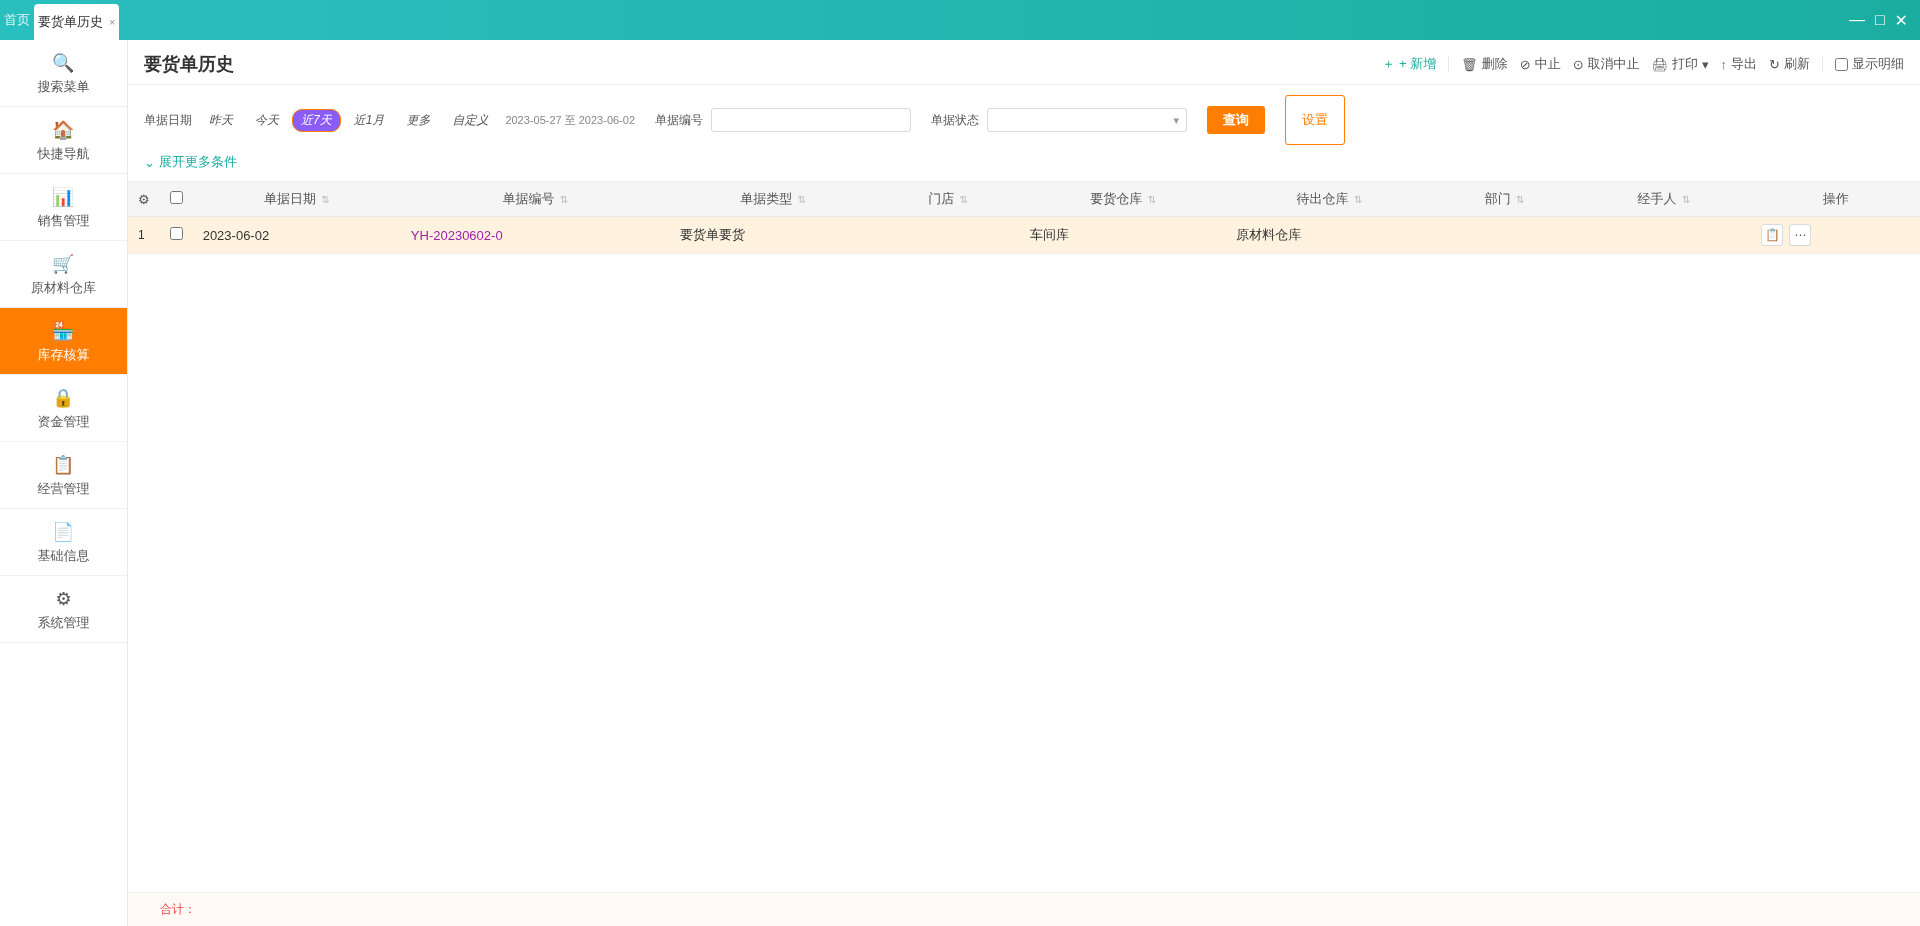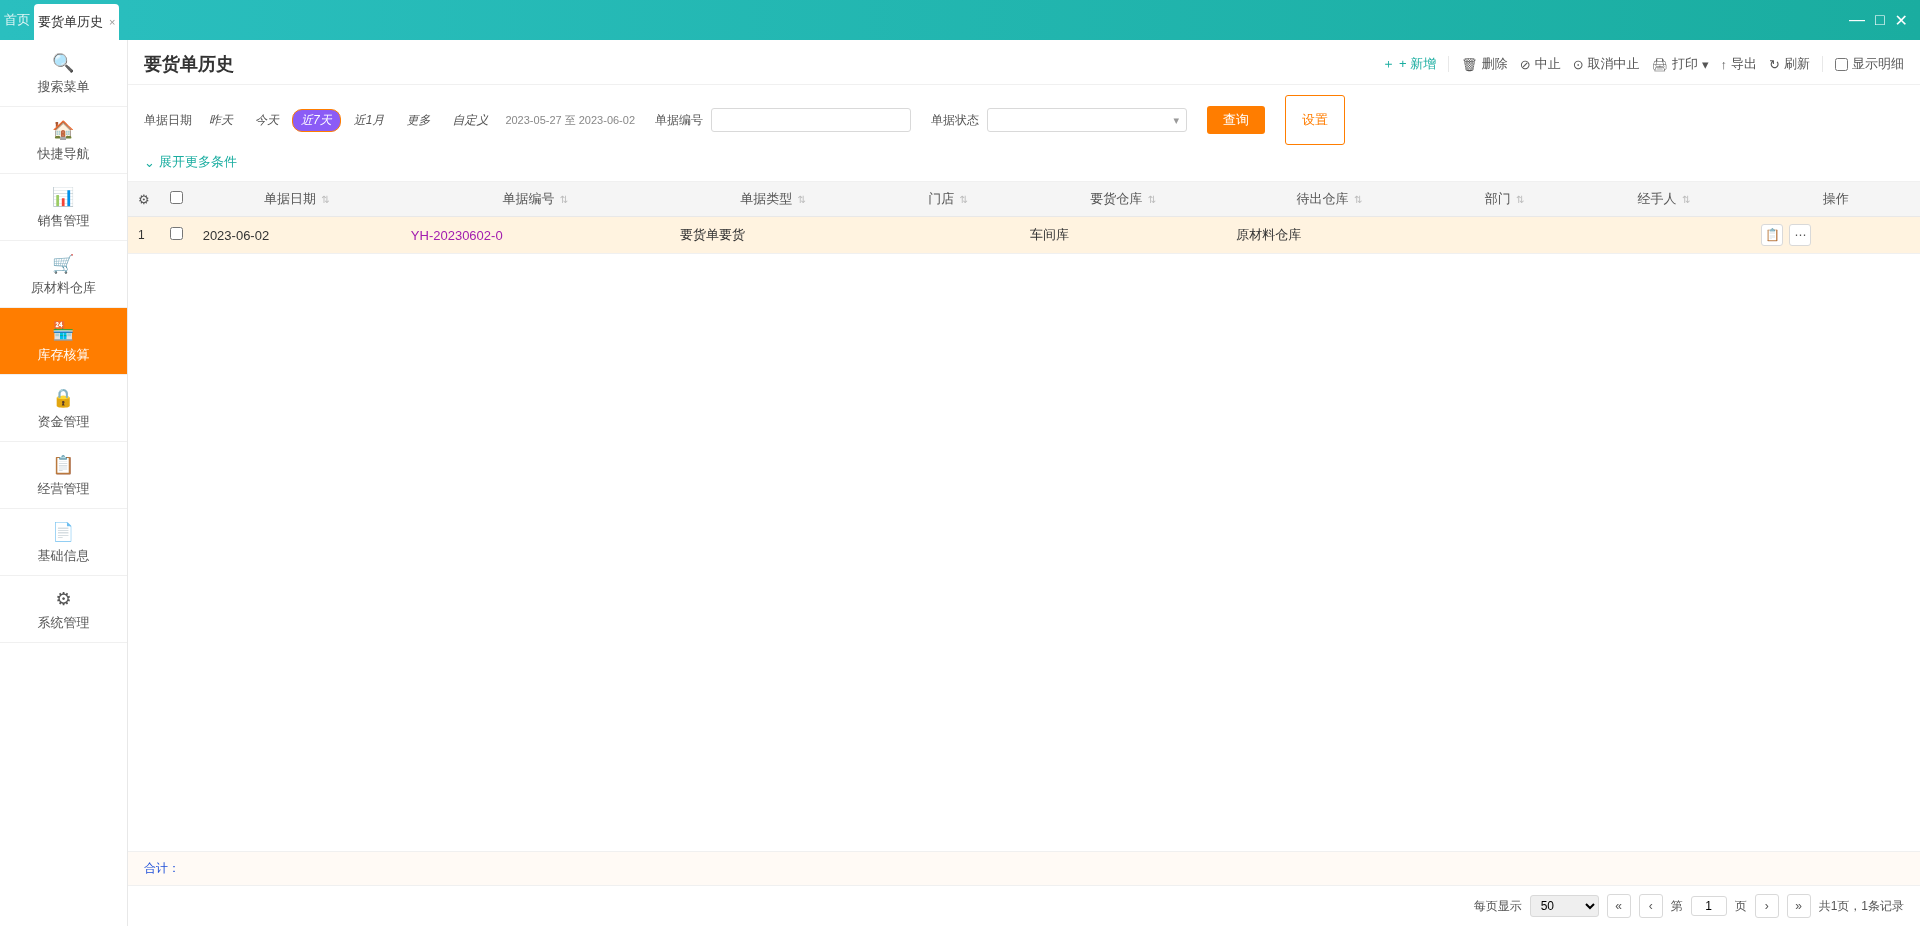--- a/index.html
+++ b/index.html
@@ -128,20 +128,21 @@
     .action-btn.new { color: #1aada0; }
     .action-btn.del { color: #555; }
     .btn-primary {
       background: #ff7d00;
       color: white;
       border: none;
       padding: 5px 16px;
       border-radius: 3px;
       cursor: pointer;
       font-size: 13px;
+      font-weight: bold;
     }
     .btn-setting {
       background: white;
       color: #ff7d00;
       border: 1px solid #ff7d00;
       padding: 15px 16px;
       border-radius: 3px;
       cursor: pointer;
       font-size: 13px;
     }
@@ -304,21 +305,21 @@
     .th-checkbox { width: 30px; text-align: center; }
 
     
     .table-footer {
       background: #fffaf5;
       border-top: 1px solid #f0f0f0;
       padding: 8px 16px;
       display: flex;
       align-items: center;
     }
-    .footer-label { font-size: 12px; color: #1d4ed8; }
+    .footer-label { font-size: 12px; color: #ef4444; margin-left: 16px; }
 
     
     .pagination-bar {
       display: flex;
       align-items: center;
       justify-content: flex-end;
       padding: 8px 16px;
       border-top: 1px solid #f0f0f0;
       gap: 8px;
       background: white;
@@ -587,32 +588,15 @@
             </td>
           </tr>
         </tbody>
       </table>
     </div>
 
     <div class="table-footer">
       <span class="footer-label">合计：</span>
     </div>
 
-    <div class="pagination-bar">
-      <span>每页显示</span>
-      <select class="page-size-select">
-        <option value="10">10</option>
-        <option value="20">20</option>
-        <option value="50" selected="">50</option>
-        <option value="100">100</option>
-      </select>
-      <div class="page-btn">«</div>
-      <div class="page-btn">‹</div>
-      <span>第</span>
-      <input class="page-input" type="text" value="1" style="">
-      <span>页</span>
-      <div class="page-btn">›</div>
-      <div class="page-btn">»</div>
-      <span>共1页，1条记录</span>
-    </div>
 
   </div>
 </div>
 
 </body></html>

